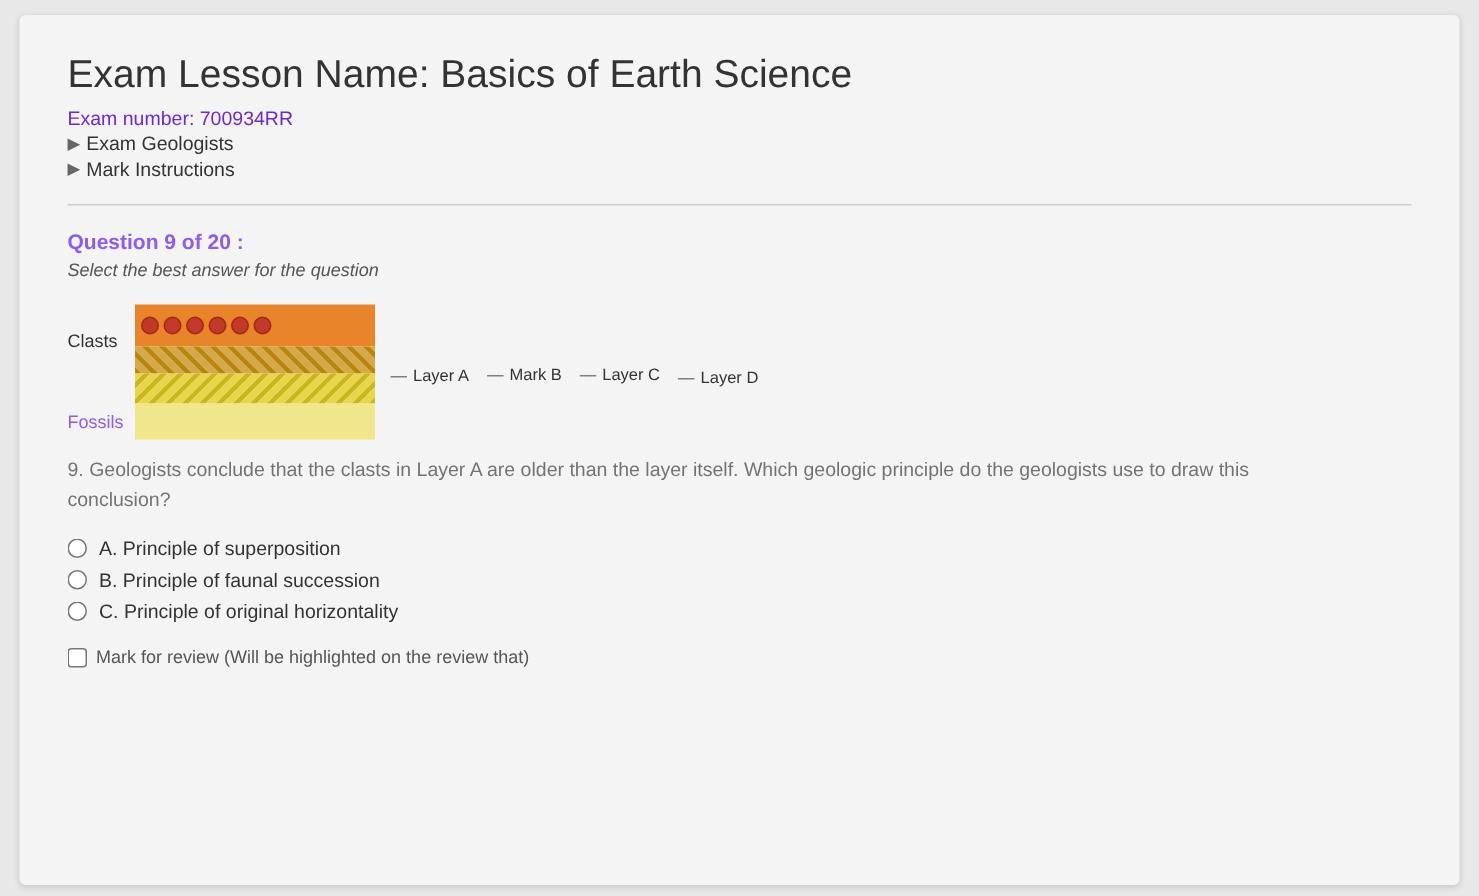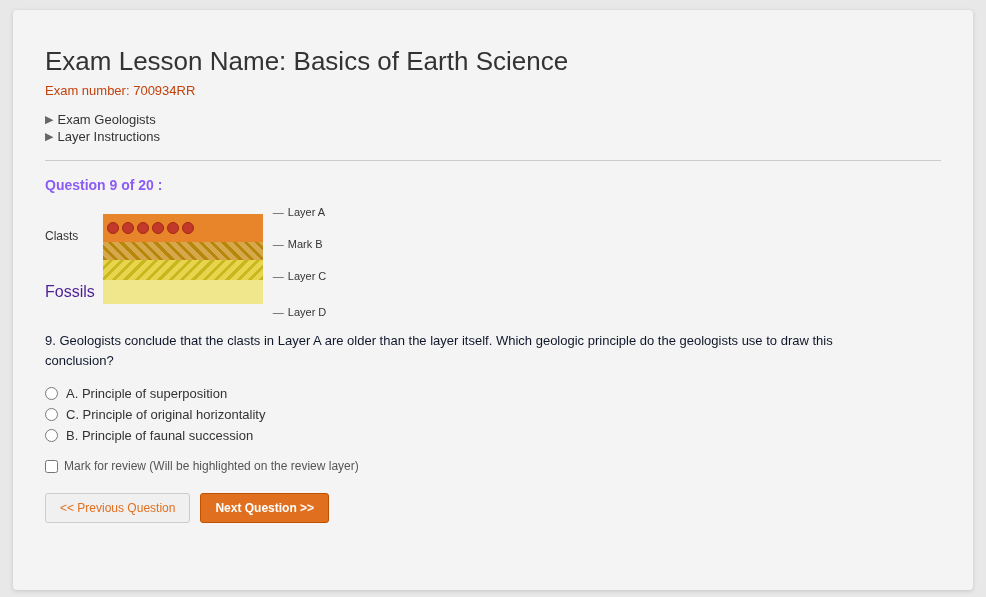--- a/index.html
+++ b/index.html
@@ -10,33 +10,33 @@
       display: flex;
       justify-content: center;
       align-items: flex-start;
       padding: 10px;
     }
     .page-container {
       background: #f4f4f4;
       width: 960px;
       min-height: 580px;
       border-radius: 4px;
-      padding: 36px 32px 32px 32px;
+      padding: 24px 32px 32px 32px;
       box-shadow: 0 1px 4px rgba(0,0,0,0.15);
     }
     .exam-title {
       font-size: 26px;
       font-weight: 400;
       color: #333;
       margin-bottom: 6px;
     }
     .exam-number {
       font-size: 13px;
-      color: #c2410c;
-      margin-bottom: 14px;
+      color: #6d28d9;
+      margin-bottom: 2px;
     }
     .exam-links {
       margin-bottom: 16px;
     }
     .exam-link-item {
       font-size: 13px;
       color: #333;
       display: flex;
       align-items: center;
       gap: 4px;
@@ -76,22 +76,22 @@
       justify-content: space-between;
       padding-right: 8px;
       padding-top: 4px;
     }
     .label-clasts {
       font-size: 12px;
       color: #333;
       margin-top: 8px;
     }
     .label-fossils {
-      font-size: 16px;
-      color: #4c1d95;
+      font-size: 12px;
+      color: #8b5cf6;
       margin-top: 40px;
     }
     .diagram-box {
       position: relative;
       width: 160px;
       height: 90px;
       margin-right: 10px;
     }
     
     .layer-a {
@@ -149,41 +149,41 @@
     .layer-d {
       position: absolute;
       top: 66px;
       left: 0;
       width: 100%;
       height: 24px;
       background: #f0e68c;
     }
     .diagram-labels-right {
       display: flex;
-      flex-direction: column;
+      flex-direction: row;
       justify-content: flex-start;
       padding-top: 2px;
       gap: 12px;
     }
     .layer-label {
       font-size: 11px;
       color: #333;
       line-height: 18px;
       display: flex;
       align-items: center;
       gap: 4px;
     }
     .layer-label::before {
       content: '—';
       color: #555;
       font-size: 11px;
     }
     .question-text {
       font-size: 13px;
-      color: #0f172a;
+      color: #737373;
       margin-bottom: 14px;
       line-height: 1.5;
       max-width: 820px;
     }
     .options-list {
       list-style: none;
       margin-bottom: 16px;
       margin-top: 16px;
     }
     .option-item {
@@ -255,27 +255,28 @@
     <span>700934RR</span>
   </div>
 
   <div class="exam-links">
     <div class="exam-link-item">
       <span class="arrow">▶</span>
       <span>Exam Geologists</span>
     </div>
     <div class="exam-link-item">
       <span class="arrow">▶</span>
-      <span>Layer Instructions</span>
+      <span>Mark Instructions</span>
     </div>
   </div>
 
   <hr class="divider">
 
   <div class="question-header">Question 9 of 20 :</div>
+  <div class="question-instruction">Select the best answer for the question</div>
 
   <div class="diagram-area">
     <div class="diagram-labels-left">
       <span class="label-clasts">Clasts</span>
       <span class="label-fossils">Fossils</span>
     </div>
 
     <div class="diagram-box">
       <div class="layer-a">
         <div class="circle"></div>
@@ -310,31 +311,27 @@
     <span>9.</span>
     <span>Geologists conclude that the clasts in Layer A are older than the layer itself. Which geologic principle do the geologists use to draw this conclusion?</span>
   </div>
 
   <ul class="options-list">
     <li class="option-item">
       <input type="radio" name="answer" id="opt-a" style="">
       <label for="opt-a">A. Principle of superposition</label>
     </li>
     <li class="option-item">
+      <input type="radio" name="answer" id="opt-b" style="">
+      <label for="opt-b">B. Principle of faunal succession</label>
+    </li>
+    <li class="option-item">
       <input type="radio" name="answer" id="opt-c" style="">
       <label for="opt-c">C. Principle of original horizontality</label>
     </li>
-    <li class="option-item">
-      <input type="radio" name="answer" id="opt-b" style="">
-      <label for="opt-b">B. Principle of faunal succession</label>
-    </li>
   </ul>
 
   <div class="mark-review">
     <input type="checkbox" id="mark-review-cb" style="">
-    <label for="mark-review-cb">Mark for review (Will be highlighted on the review layer)</label>
-  </div>
-
-  <div class="nav-buttons">
-    <button class="btn-prev">&lt;&lt; Previous Question</button>
-    <button class="btn-next">Next Question &gt;&gt;</button>
-  </div>
+    <label for="mark-review-cb">Mark for review (Will be highlighted on the review that)</label>
+  </div>
+
 </div>
 
 </body></html>

